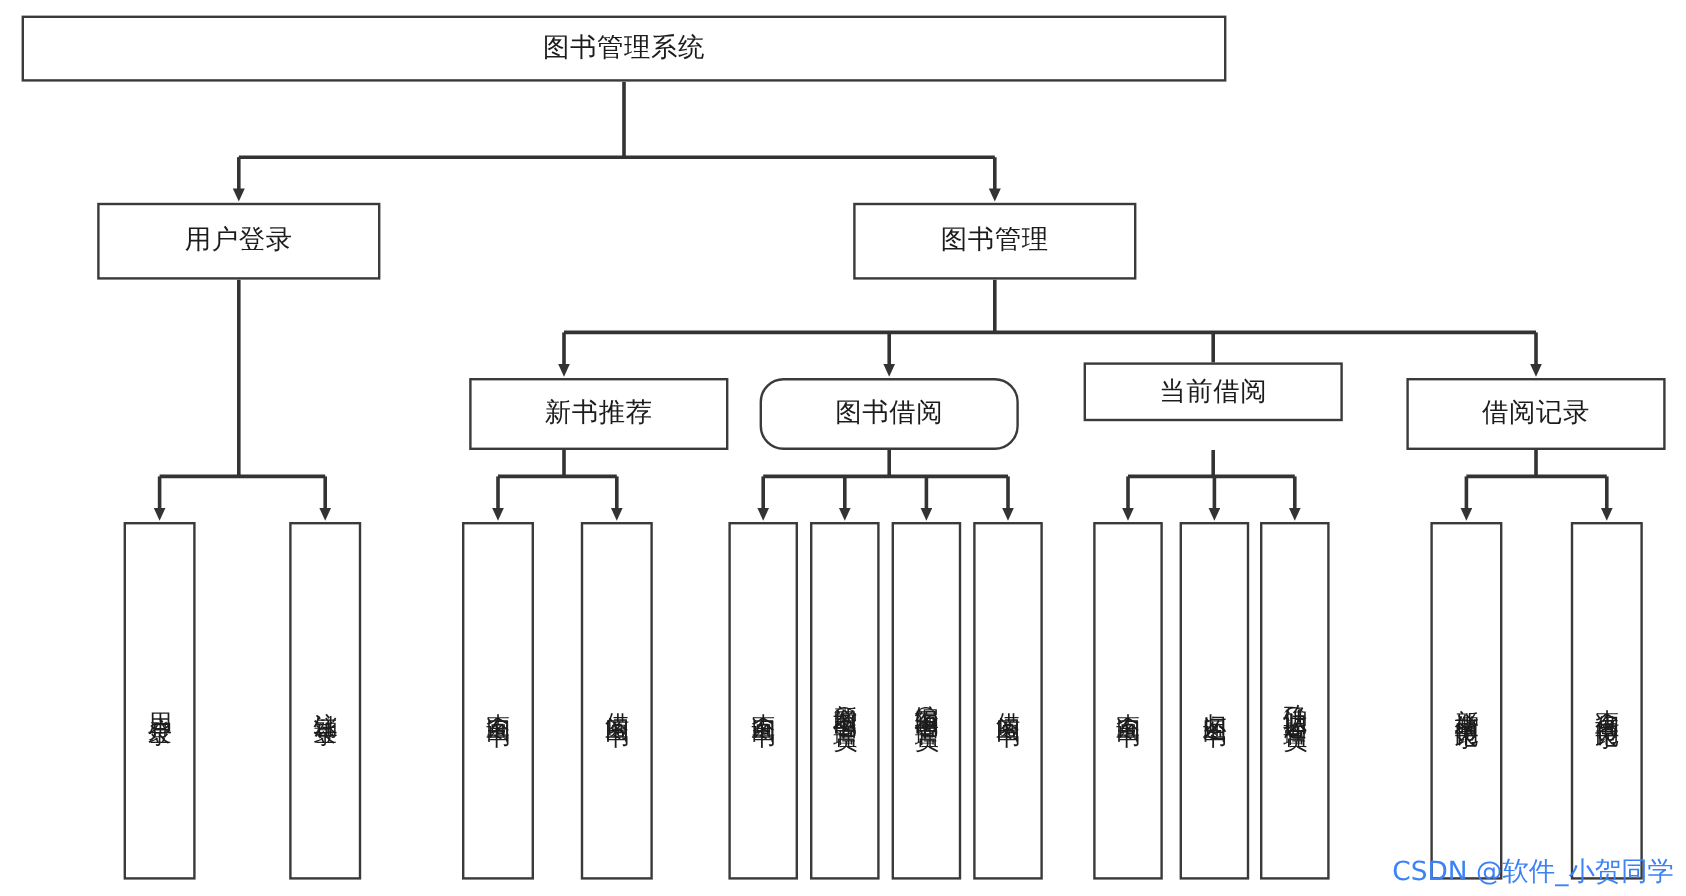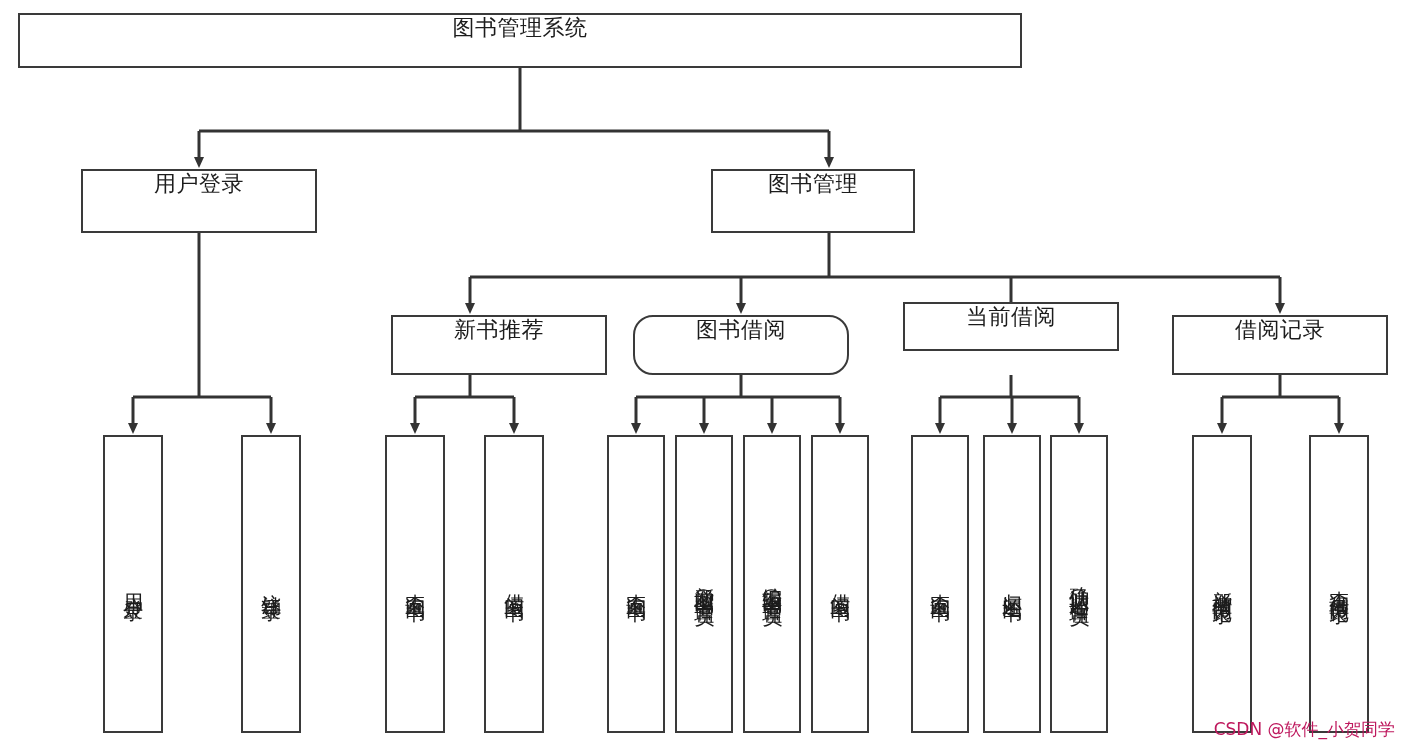--- a/index.html
+++ b/index.html
@@ -21,20 +21,21 @@
     top: 0;
     width: 1405px;
     height: 747px;
   }
   .node {
     position: absolute;
     box-sizing: border-box;
     background: #ffffff;
     border: 2px solid #3a3a3a;
     display: flex;
+    align-items: center;
     justify-content: center;
     z-index: 2;
   }
   .node-label {
     color: #1c1c1c;
     font-size: 21px;
     line-height: 1.18;
     letter-spacing: 0.5px;
     text-align: center;
     white-space: nowrap;
@@ -47,22 +48,22 @@
   }
   .node.root .node-label,
   .node.l2 .node-label,
   .node.l3 .node-label {
     font-size: 22px;
   }
   .watermark {
     position: absolute;
     right: 10px;
     bottom: 6px;
-    color: #be185d;
-    font-size: 17px;
+    color: #3b82f6;
+    font-size: 22px;
     white-space: nowrap;
     z-index: 3;
     font-family: "DejaVu Sans", "Liberation Sans", sans-serif;
   }
 </style>
 </head>
 <body>
 
 <div id="canvas">
 
@@ -109,21 +110,21 @@
       </g>
   </svg>
 
   <div id="nodes">
       <div class="node root" style="left: 18px; top: 13px; width: 1004px; height: 55px;">
         <span class="node-label">图书管理系统</span>
       </div>
       <div class="node l2" style="left: 81px; top: 169px; width: 236px; height: 64px;">
         <span class="node-label">用户登录</span>
       </div>
-      <div class="node l2" style="left: 711px; top: 169px; width: 204px; height: 64px;">
+      <div class="node l2" style="left: 711px; top: 169px; width: 236px; height: 64px;">
         <span class="node-label">图书管理</span>
       </div>
       <div class="node l3" style="left: 362px; top: 315px; width: 216px; height: 60px; margin-left: 29px;">
         <span class="node-label">新书推荐</span>
       </div>
       <div class="node l3" style="left: 633px; top: 315px; width: 216px; height: 60px; border-radius: 20px;">
         <span class="node-label">图书借阅</span>
       </div>
       <div class="node l3" style="left: 903px; top: 302px; width: 216px; height: 49px;">
         <span class="node-label">当前借阅</span>

